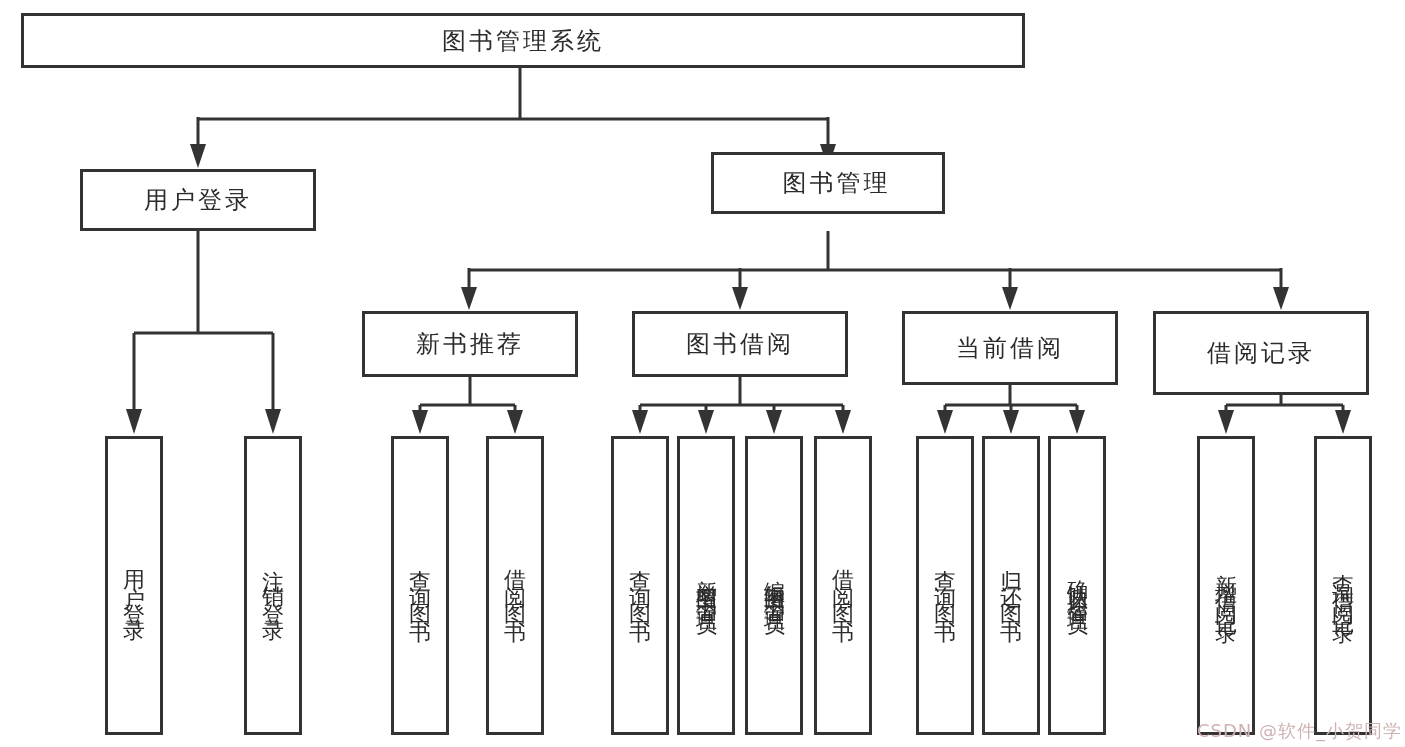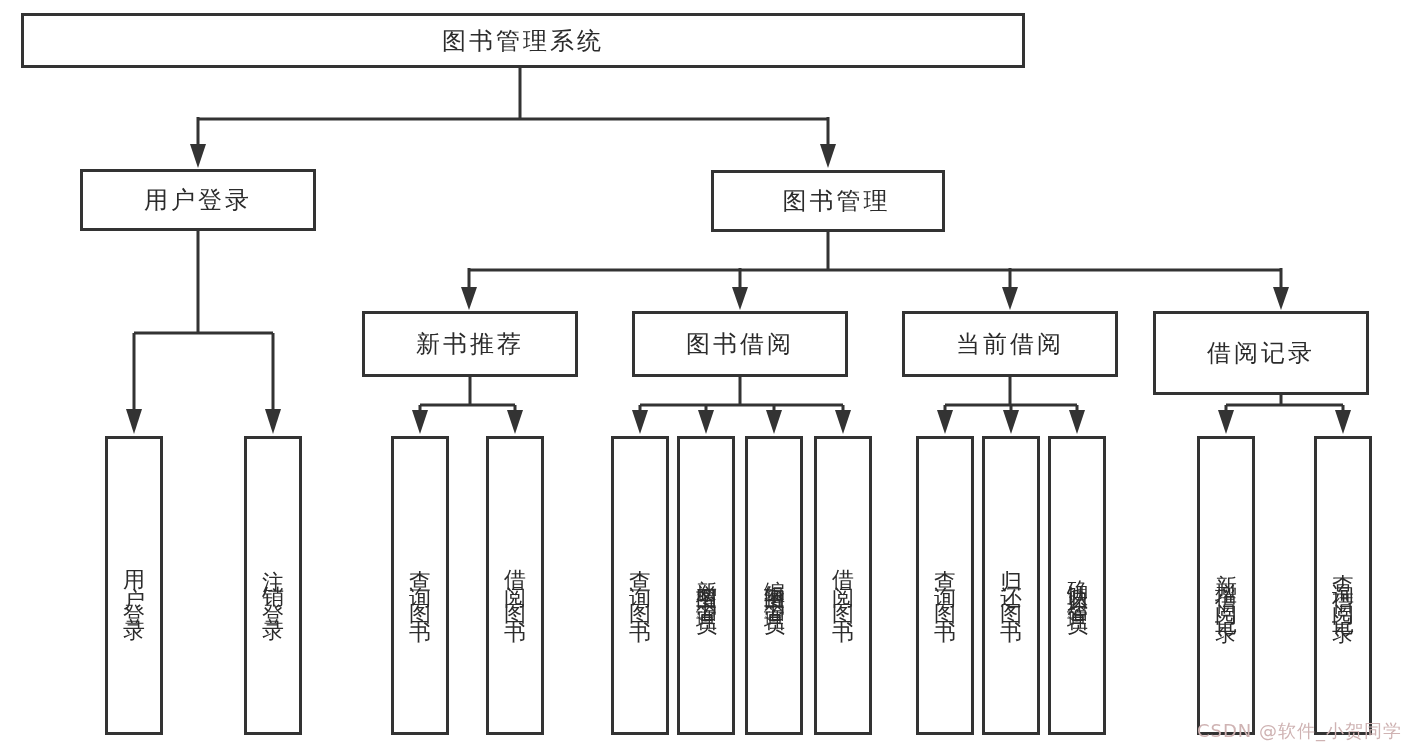--- a/index.html
+++ b/index.html
@@ -45,24 +45,24 @@
     writing-mode: vertical-rl;
     text-orientation: mixed;
     line-height: 1;
   }
   .ls4 .vtext { letter-spacing: 17px; }
   .ls6 .vtext { letter-spacing: 10px; }
   .ls9 .vtext { letter-spacing: 5px; font-size: 21px; }
   
   #n-root  { left: 21px;   top: 13px;  width: 1004px; height: 55px; align-items: center; }
   #n-login { left: 80px;   top: 169px; width: 236px;  height: 62px; }
-  #n-mgmt  { left: 711px;  top: 170px; width: 234px;  height: 62px; padding-left: 17px; }
+  #n-mgmt  { left: 711px;  top: 152px; width: 234px;  height: 62px; padding-left: 17px; }
   #n-rec   { left: 362px;  top: 311px; width: 216px;  height: 66px; }
   #n-bor   { left: 632px;  top: 311px; width: 216px;  height: 66px; }
-  #n-cur   { left: 902px;  top: 311px; width: 216px;  height: 66px; }
+  #n-cur   { left: 902px;  top: 311px; width: 216px;  height: 74px; }
   #n-hist  { left: 1153px; top: 311px; width: 216px;  height: 84px; }
   .leaf { top: 436px; width: 58px; height: 299px; }
   #lf-0  { left: 105px; }
   #lf-1  { left: 244px; }
   #lf-2  { left: 391px; }
   #lf-3  { left: 486px; }
   #lf-4  { left: 611px; }
   #lf-5  { left: 677px; }
   #lf-6  { left: 745px; }
   #lf-7  { left: 814px; }

